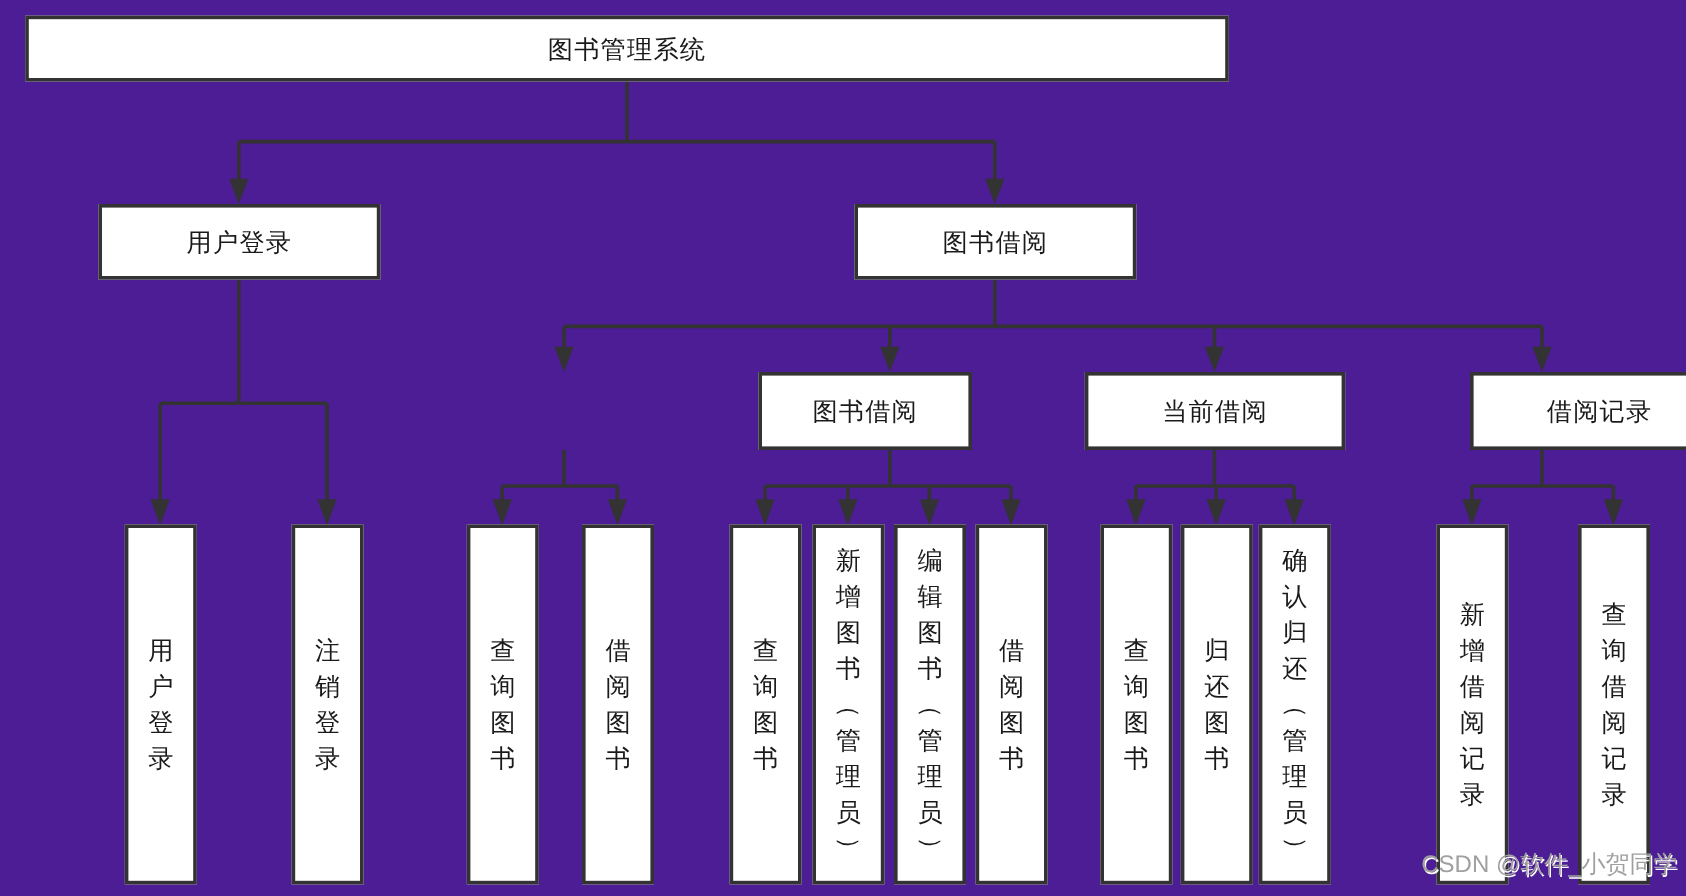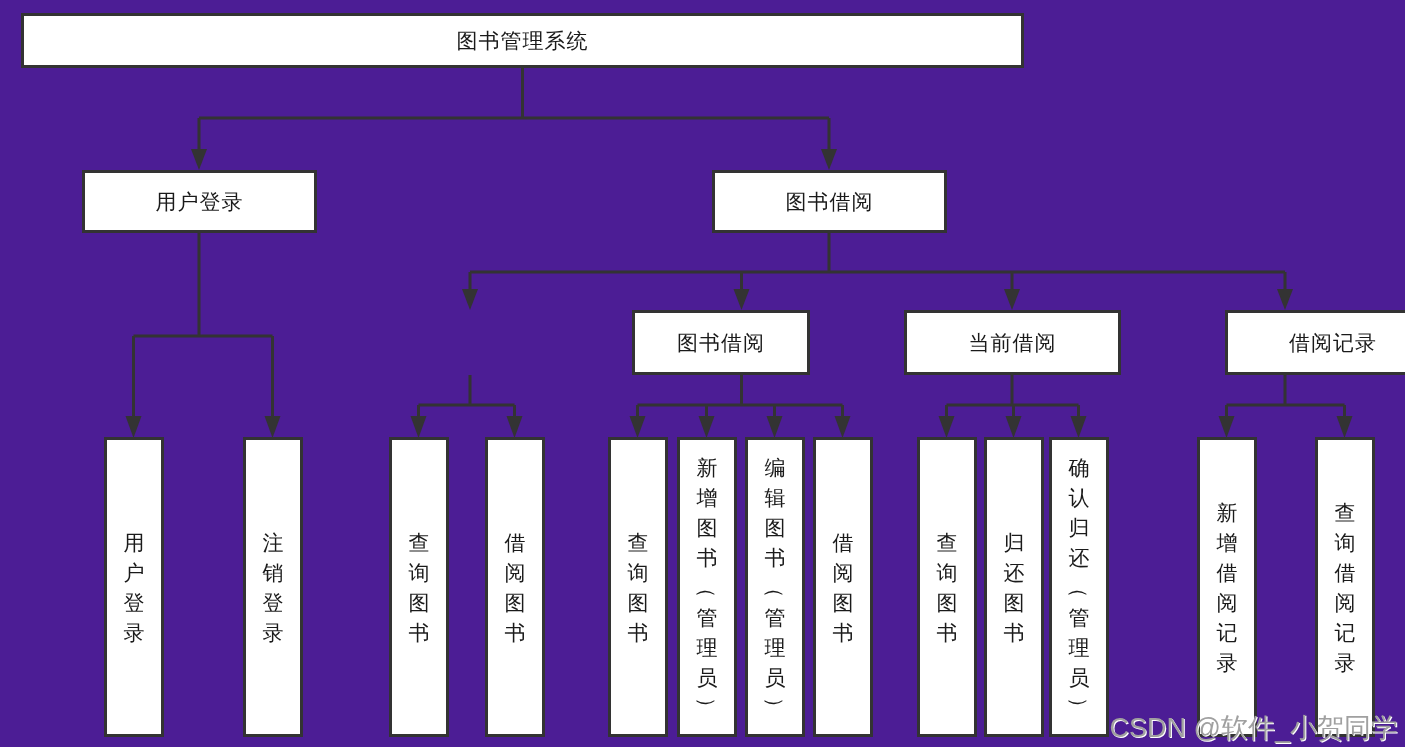--- a/index.html
+++ b/index.html
@@ -31,22 +31,22 @@
     display:flex;flex-direction:column;
     align-items:center;justify-content:center;
     gap:9px;
     font-size:21px;line-height:1;
     letter-spacing:0;
   }
   .vtext span{display:block;}
   .vtext span.rot{transform:rotate(90deg);}
   #watermark{
     position:absolute;
-    right:7px;bottom:1px;
-    font-size:27px;
+    right:7px;bottom:13px;
+    font-size:20px;
     color:#a0a0a0;
     text-shadow:1px 1px 0 #ffffff;
     z-index:3;
     white-space:nowrap;
   }
 </style>
 </head>
 <body>
 
 <div id="canvas">

